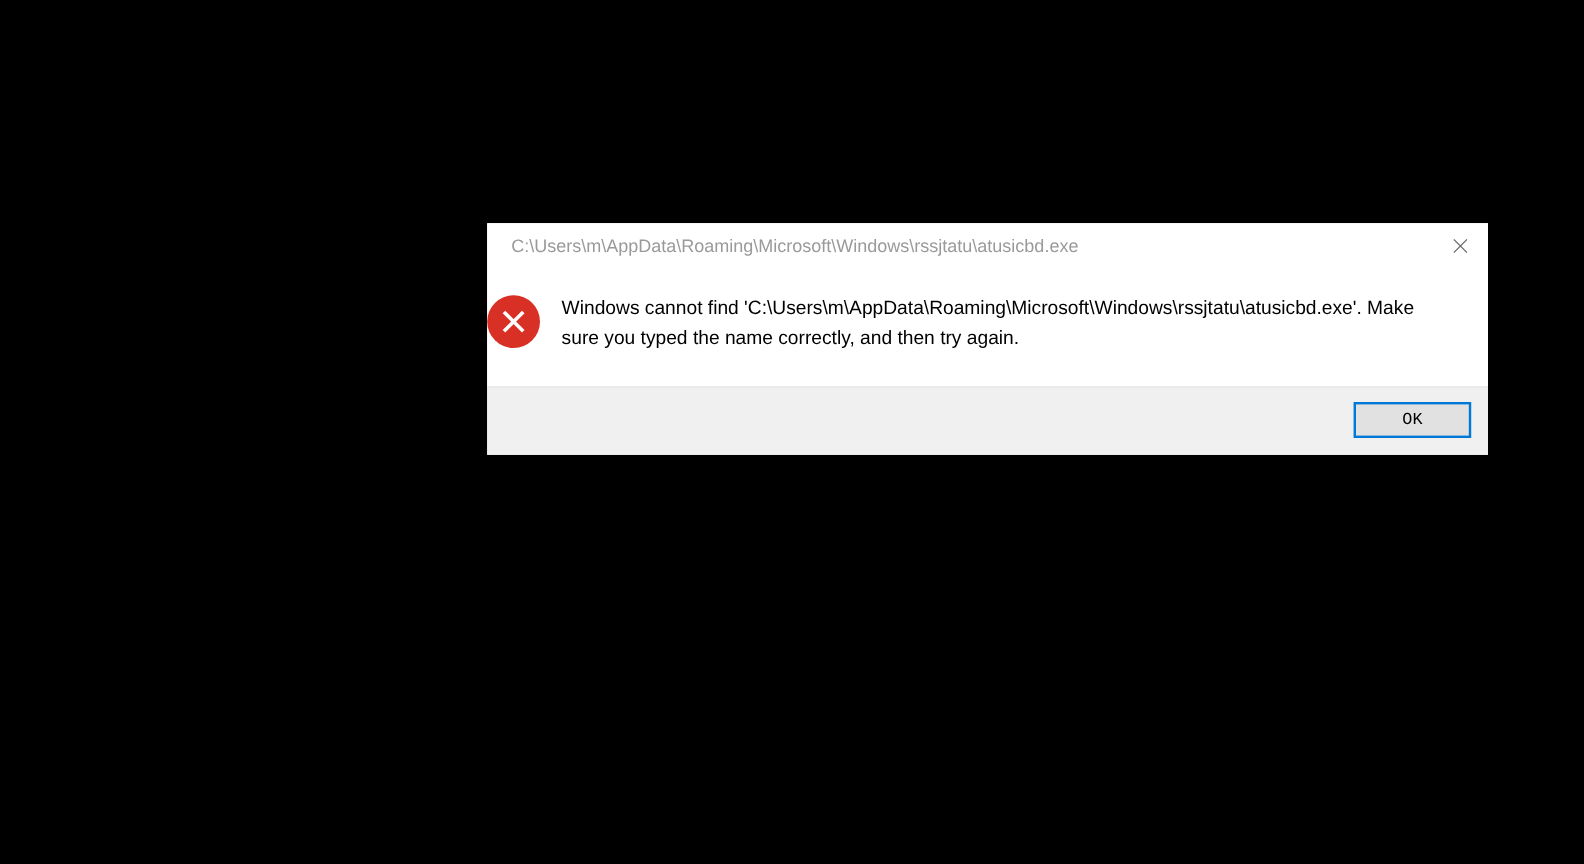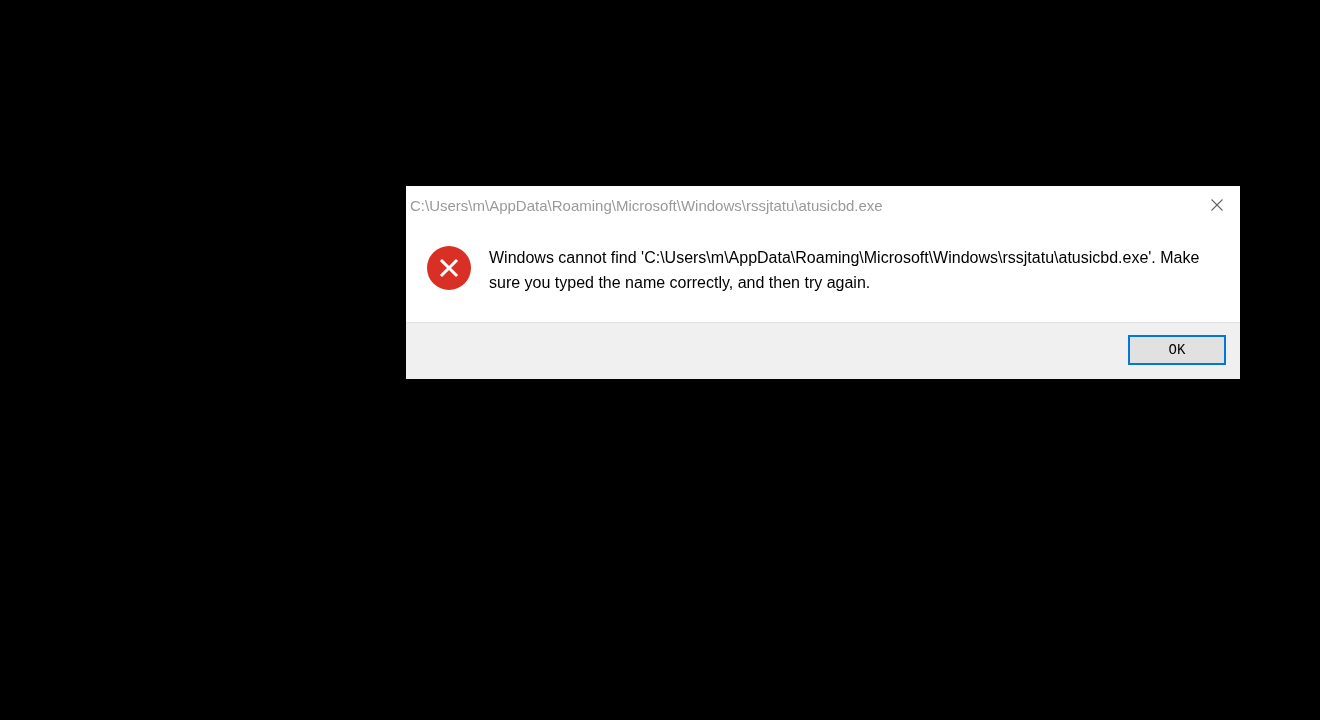--- a/index.html
+++ b/index.html
@@ -16,21 +16,21 @@
     left: 406px;
     top: 186px;
     width: 834px;
     background: #ffffff;
     box-shadow: 0 10px 30px rgba(0,0,0,0.5);
   }
   .titlebar {
     display: flex;
     align-items: center;
     height: 38px;
-    padding-left: 4px;
+    padding-left: 20px;
     background: #ffffff;
   }
   .titlebar-text {
     flex: 1 1 auto;
     font-size: 15px;
     color: #9a9a9a;
     white-space: nowrap;
     overflow: hidden;
     text-overflow: ellipsis;
   }
@@ -39,21 +39,21 @@
     height: 38px;
     display: flex;
     align-items: center;
     justify-content: center;
     color: #6b6b6b;
     cursor: pointer;
   }
   .close-btn svg { display: block; }
   .body {
     display: flex;
-    padding: 22px 20px 26px 21px;
+    padding: 22px 20px 26px 0;
     background: #ffffff;
   }
   .icon-wrap {
     width: 44px;
     height: 44px;
     flex: 0 0 44px;
     margin-right: 18px;
   }
   .error-circle {
     width: 44px;

